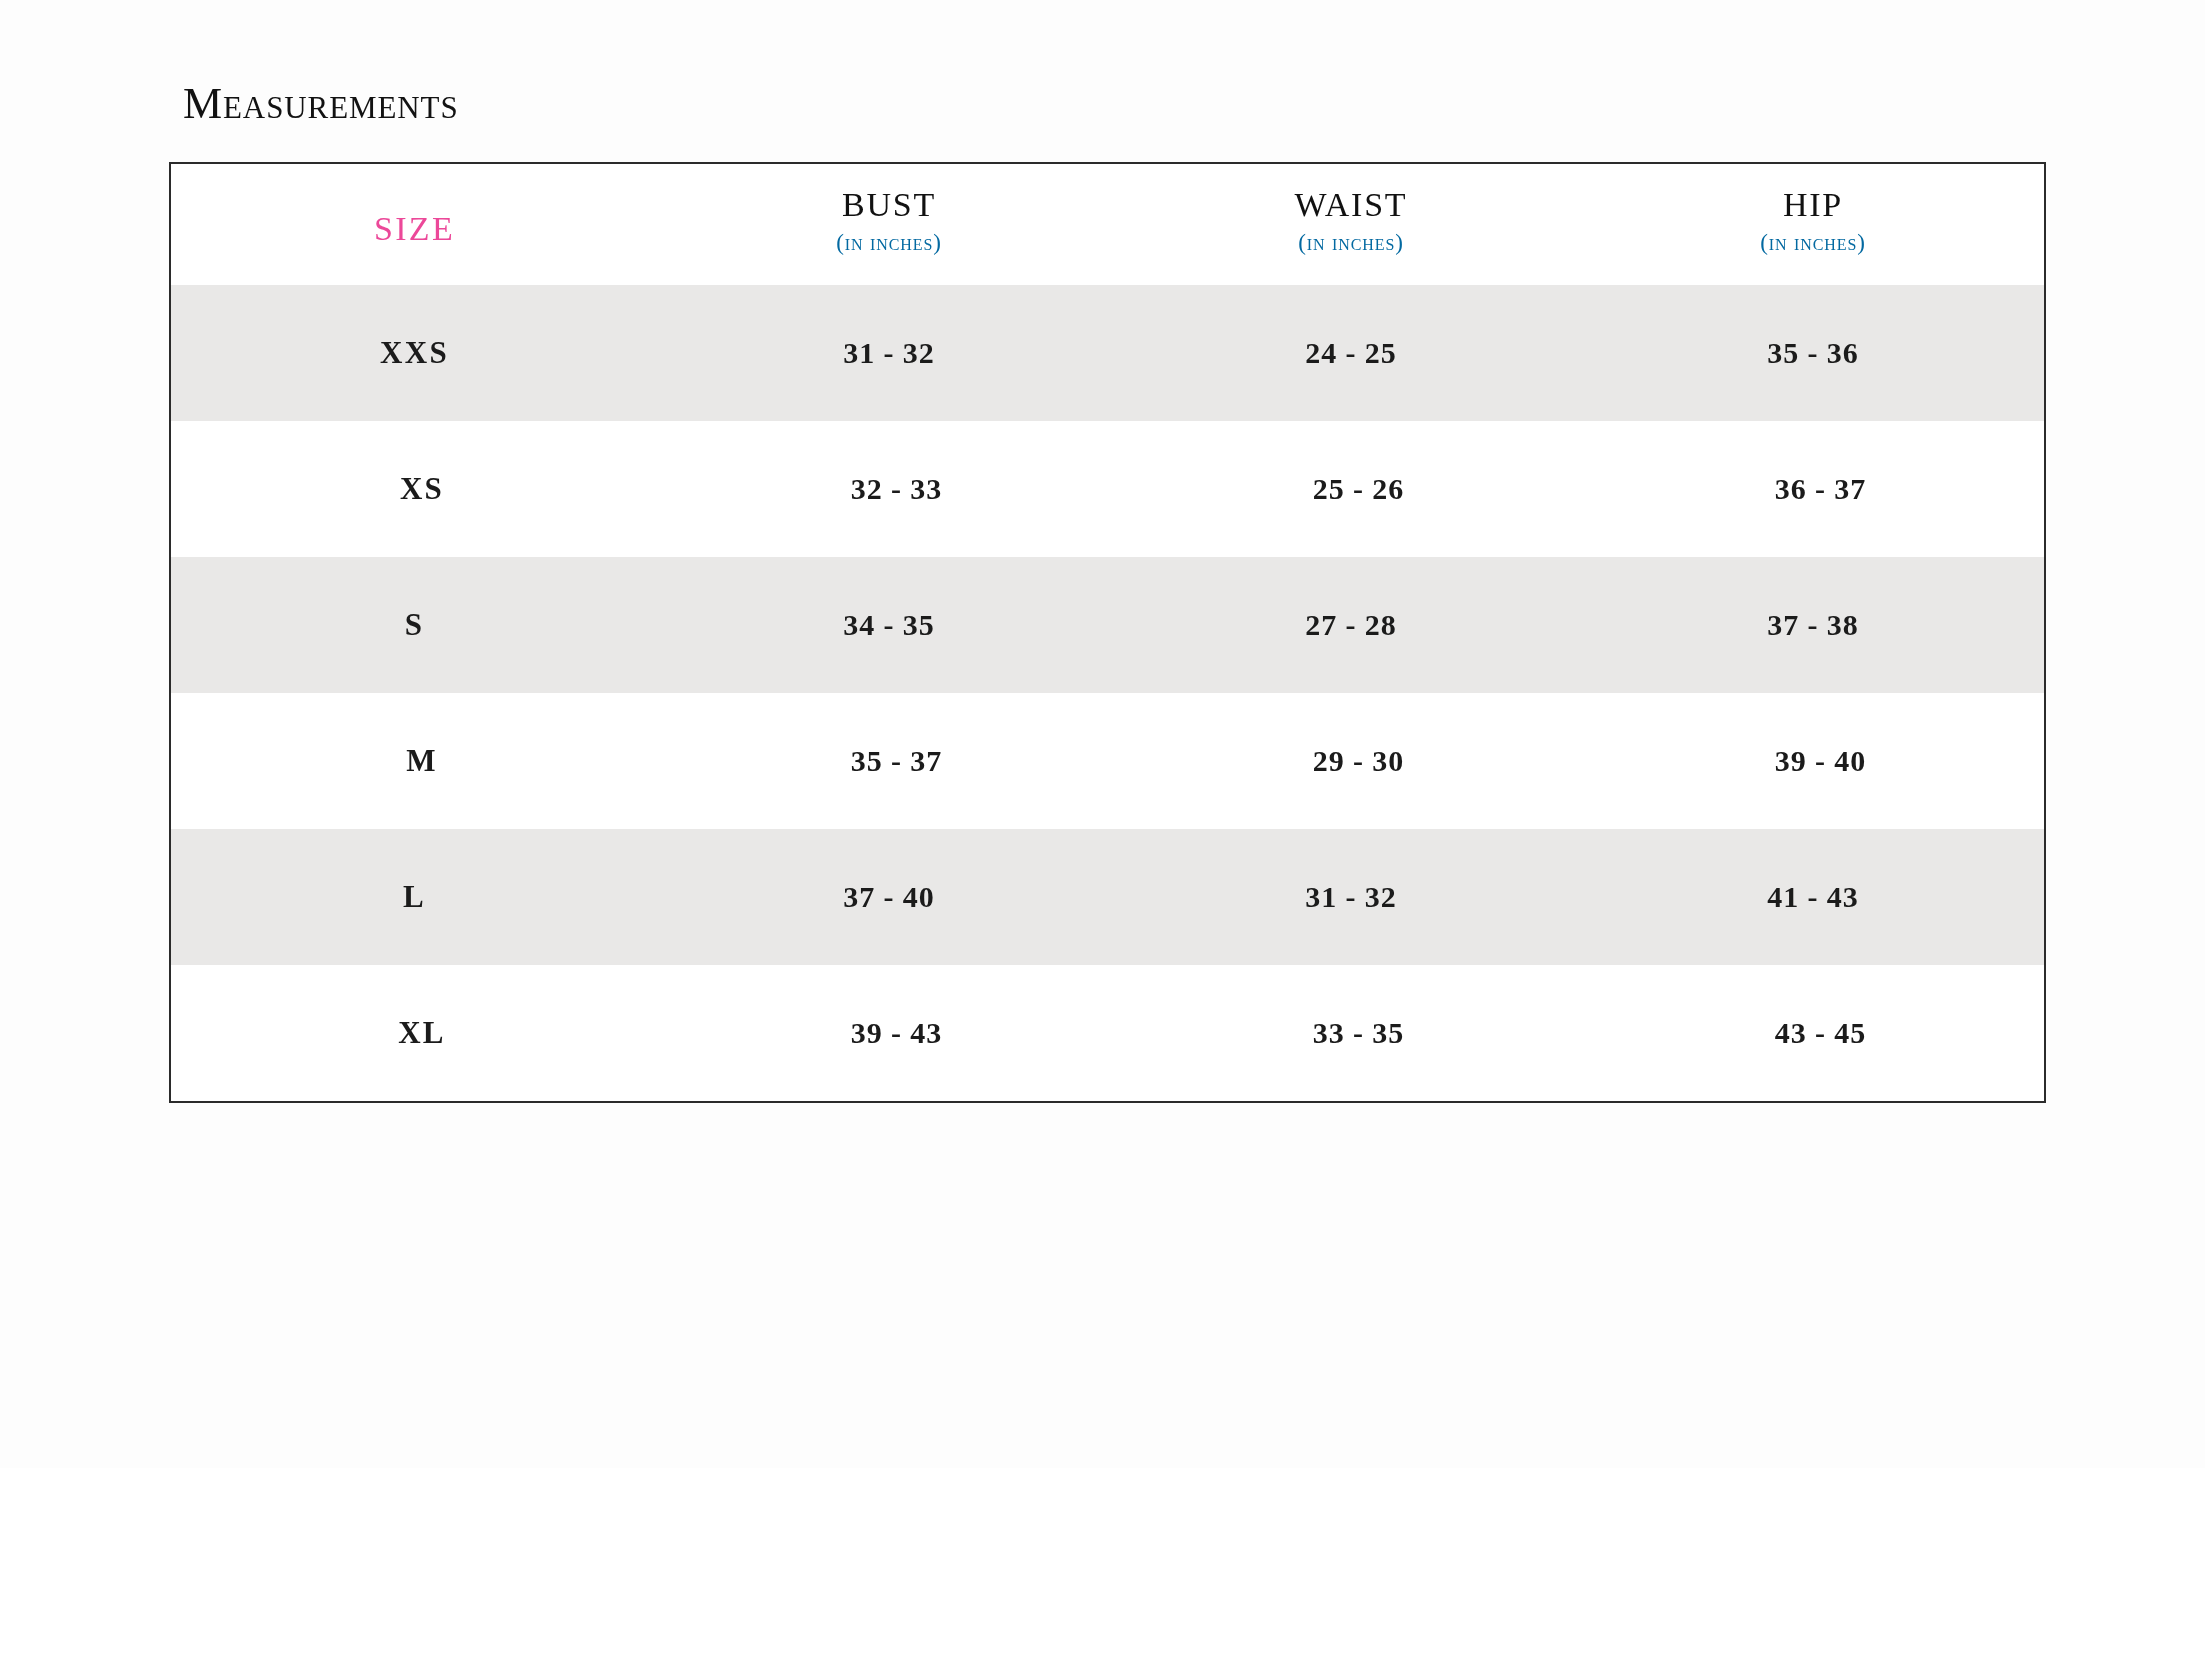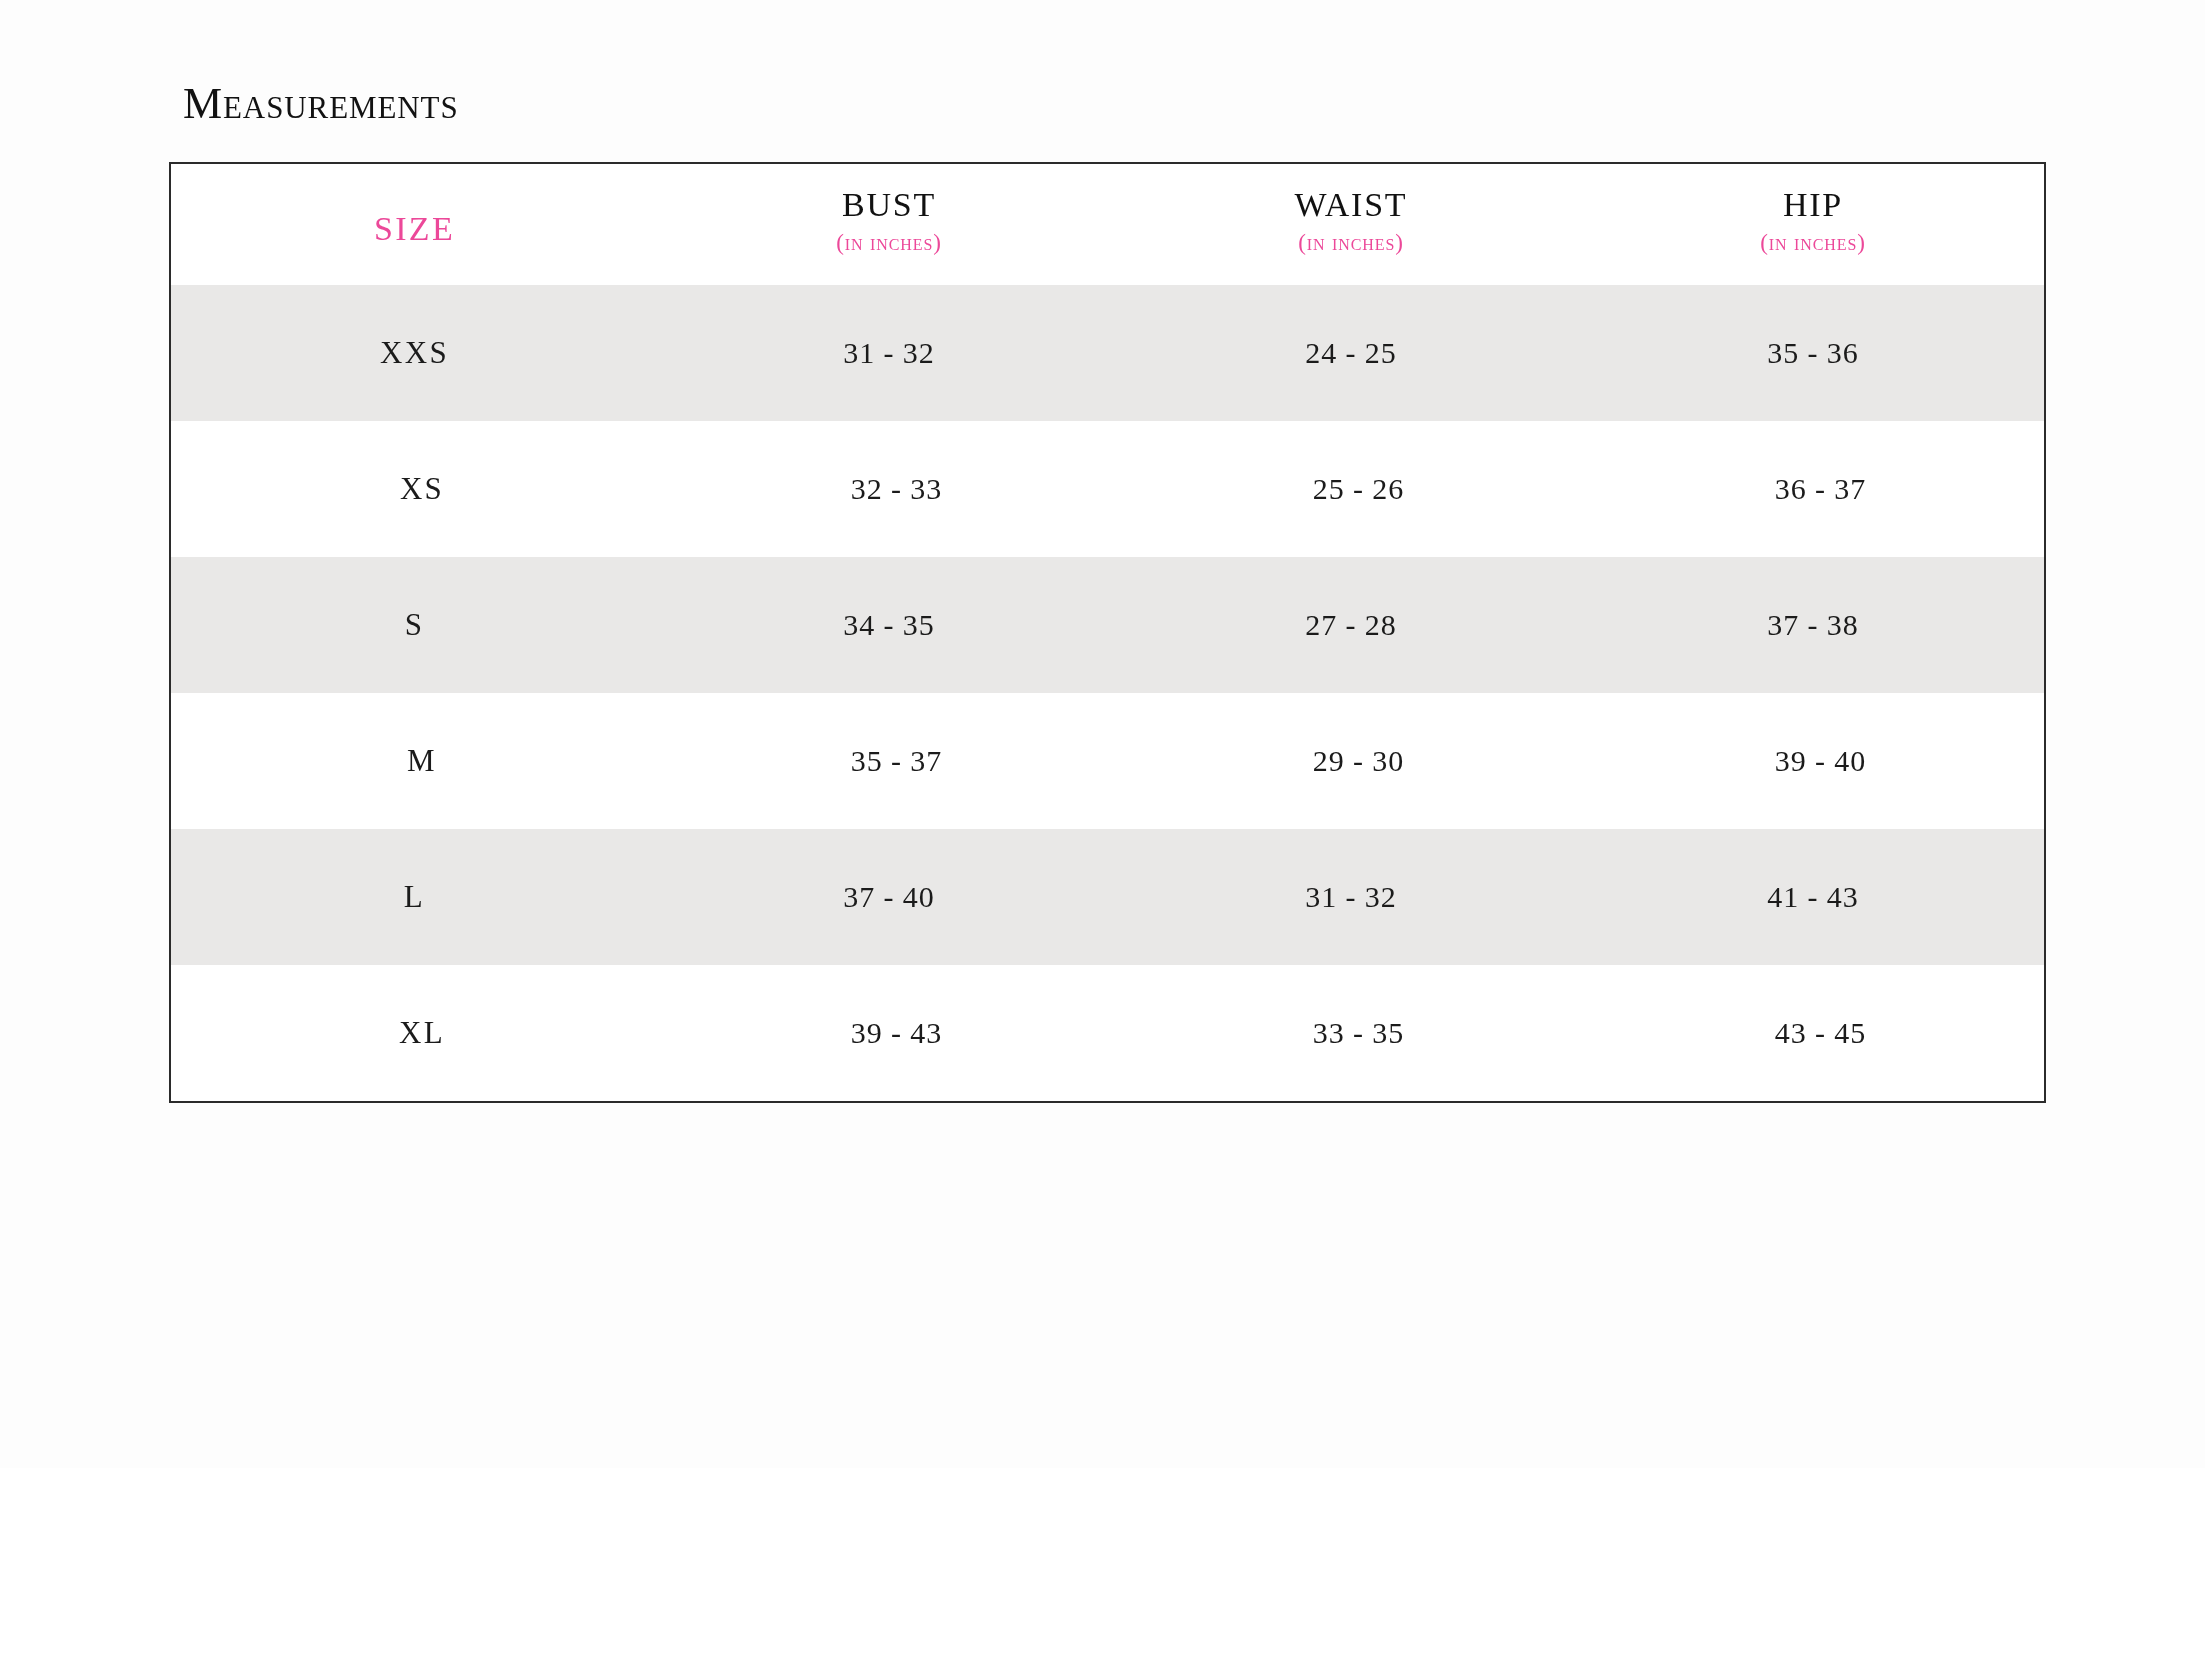--- a/index.html
+++ b/index.html
@@ -67,40 +67,41 @@
     display: block;
     font-size: 34px;
     letter-spacing: 1.8px;
     color: #111111;
     line-height: 1.1;
   }
   .head-sub {
     display: block;
     font-size: 23px;
     letter-spacing: 0.9px;
-    color: #ec4899;
+    color: #0369a1;
     margin-top: 6.4px;
     font-variant: small-caps;
   }
   .head-size {
     display: block;
     font-size: 34px;
     letter-spacing: 2.3px;
     color: #ec4899;
     line-height: 1.1;
     padding-top: 15.6px;
   }
 
   tbody td {
     text-align: center;
     vertical-align: middle;
     height: 134px;
     font-size: 30px;
     letter-spacing: 0.9px;
     color: #1b1b1b;
+    font-weight: bold;
   }
 
   tbody tr.shade td {
     background: #e9e8e7;
   }
   tbody tr.plain td {
     background: #ffffff;
     padding-left: 16px;
   }
 

